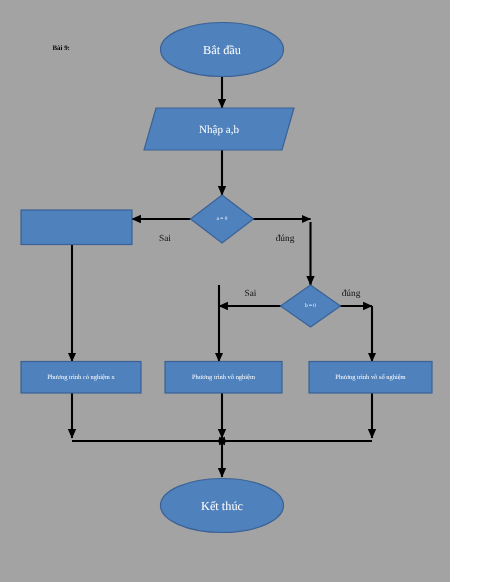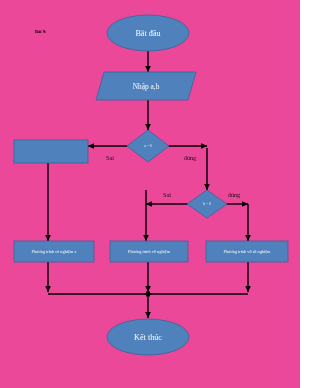--- a/index.html
+++ b/index.html
@@ -8,21 +8,21 @@
     padding: 0;
     background: #ffffff;
   }
   body {
     font-family: "Liberation Serif", "DejaVu Serif", serif;
   }
   #page {
     position: relative;
     width: 300px;
     height: 388px;
-    background: #ec4899;
+    background: #a3a3a3;
     overflow: hidden;
     text-align: right;
   }
   #flow-svg {
     position: absolute;
     left: 0;
     top: 0;
     width: 300px;
     height: 388px;
   }

